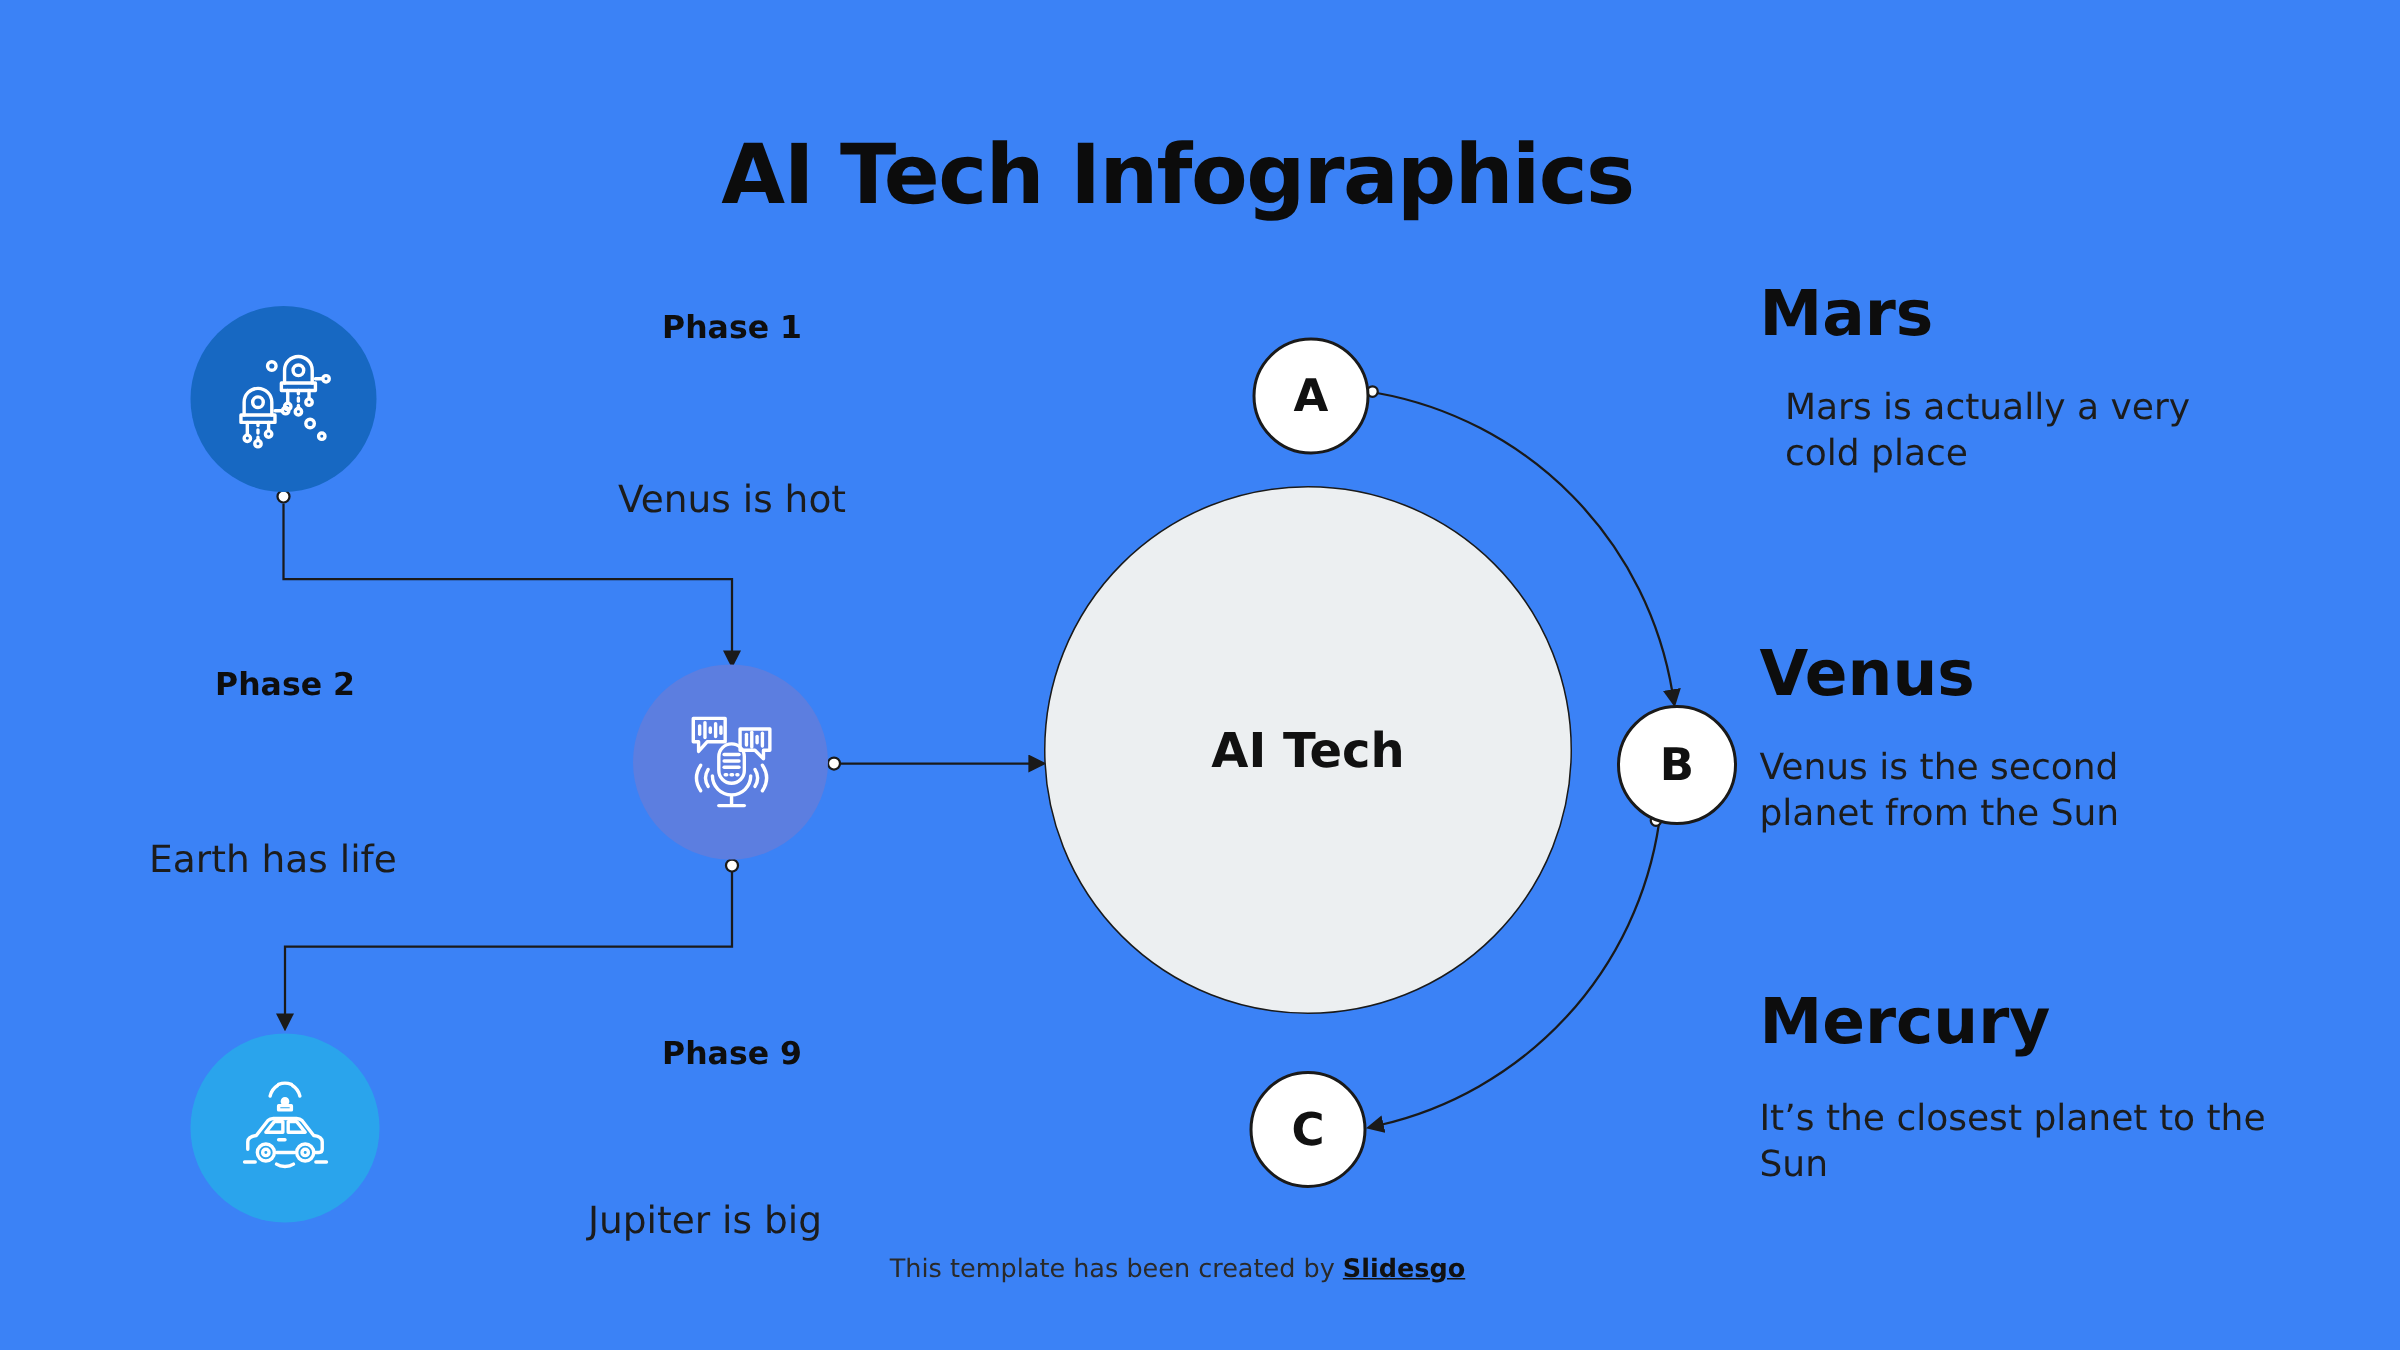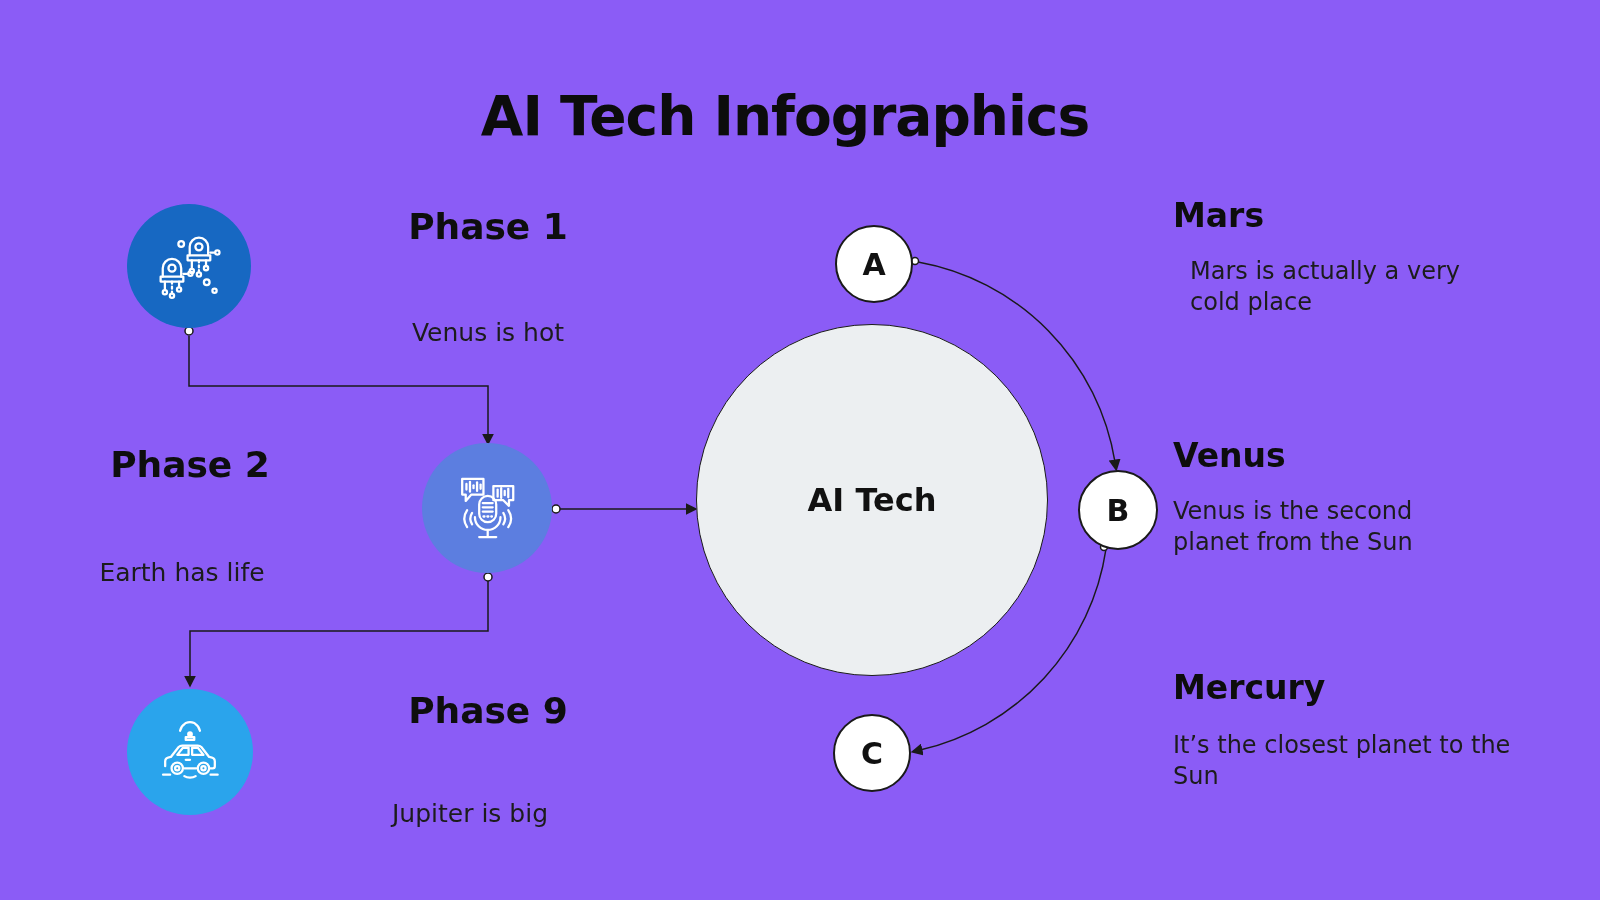--- a/index.html
+++ b/index.html
@@ -1,18 +1,18 @@
 <!DOCTYPE html>
 <html><head>
 <meta charset="utf-8">
 <style>
   * { margin: 0; padding: 0; box-sizing: border-box; }
   html, body { background: #ffffff; }
   body { font-family: "DejaVu Sans", "Liberation Sans", sans-serif; color: #0d0d0d; }
-  .stage { position: relative; width: 1600px; height: 900px; background: #8b5cf6; overflow: hidden; }
+  .stage { position: relative; width: 1600px; height: 900px; background: #3b82f6; overflow: hidden; }
 
   .title {
     position: absolute; left: 0; top: 84px; width: 1570px;
     text-align: center; font-size: 55px; font-weight: bold;
     letter-spacing: -1px; color: #0c0c0c;
   }
 
   svg.connectors { position: absolute; left: 0; top: 0; width: 1600px; height: 900px; }
 
   .circle { position: absolute; border-radius: 50%; display: flex; align-items: center; justify-content: center; }
@@ -30,30 +30,30 @@
   }
 
   .node-circle {
     background: #ffffff; border: 2px solid #1a1a1a;
     font-size: 30px; font-weight: bold; color: #111;
   }
   .node-a { left: 835px; top: 225px; width: 78px; height: 78px; }
   .node-b { left: 1078px; top: 470px; width: 80px; height: 80px; }
   .node-c { left: 833px; top: 714px; width: 78px; height: 78px; }
 
-  .phase-label { position: absolute; text-align: center; font-size: 36px; font-weight: bold; color: #0e0e0e; }
+  .phase-label { position: absolute; text-align: center; font-size: 21px; font-weight: bold; color: #0e0e0e; }
   .phase-desc  { position: absolute; text-align: center; font-size: 25px; color: #1c1c1c; margin-top: 44px; }
   .pl-1 { left: 388px; top: 206px; width: 200px; }
   .pd-1 { left: 363px; top: 274px; width: 250px; }
   .pl-2 { left: 90px;  top: 444px; width: 200px; text-align: center; }
   .pd-2 { left: 57px;  top: 514px; width: 250px; }
   .pl-3 { left: 388px; top: 690px; width: 200px; }
   .pd-3 { left: 345px; top: 755px; width: 250px; }
 
-  .branch-heading { position: absolute; font-size: 33px; font-weight: bold; color: #0d0d0d; margin-top: 12px; }
+  .branch-heading { position: absolute; font-size: 42px; font-weight: bold; color: #0d0d0d; }
   .branch-desc { position: absolute; font-size: 24px; line-height: 1.3; color: #1c1c1c; }
   .bh-a { left: 1173px; top: 184px; }
   .bd-a { left: 1173px; top: 256px; width: 310px; margin-left: 17px; }
   .bh-b { left: 1173px; top: 424px; }
   .bd-b { left: 1173px; top: 496px; width: 322px; }
   .bh-c { left: 1173px; top: 656px; }
   .bd-c { left: 1173px; top: 730px; width: 352px; }
 
   .footer {
     position: absolute; left: 0; top: 836px; width: 1570px;
@@ -197,14 +197,19 @@
   <div class="phase-label pl-3">Phase 9</div>
   <div class="phase-desc pd-3">Jupiter is big</div>
 
   <div class="branch-heading bh-a">Mars</div>
   <div class="branch-desc bd-a">Mars is actually a very cold place</div>
   <div class="branch-heading bh-b">Venus</div>
   <div class="branch-desc bd-b">Venus is the second planet from the Sun</div>
   <div class="branch-heading bh-c">Mercury</div>
   <div class="branch-desc bd-c">It’s the closest planet to the Sun</div>
 
+  <div class="footer">
+    <span>This template has been created by</span>
+    <span> </span>
+    <span class="brand">Slidesgo</span>
+  </div>
 
 </div>
 
 </body></html>

